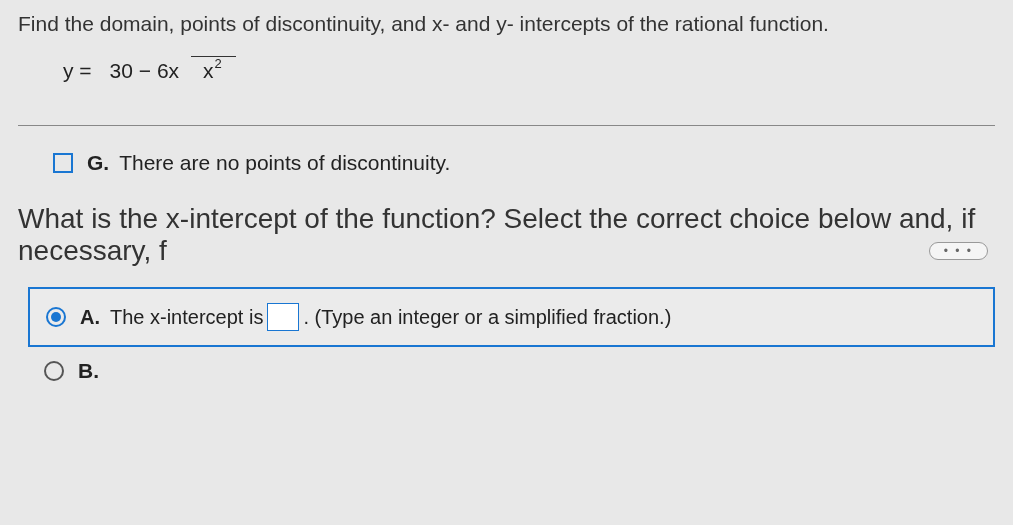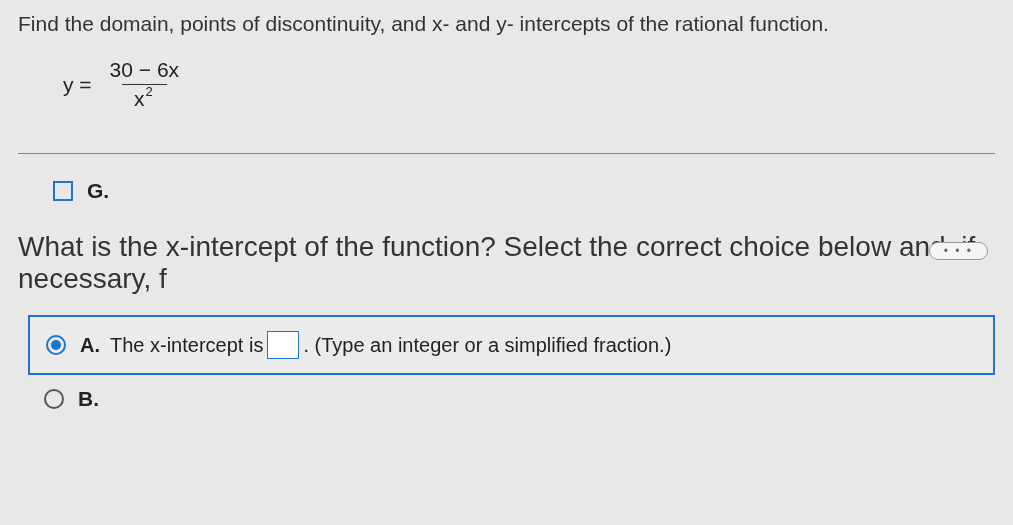--- a/index.html
+++ b/index.html
@@ -28,21 +28,21 @@
       margin-left: 45px;
       margin-top: 15px;
       margin-bottom: 40px;
       font-size: 21px;
     }
     .equation .lhs {
       margin-right: 6px;
     }
     .fraction {
       display: inline-flex;
-      flex-direction: column;
+      flex-direction: row;
       align-items: center;
       vertical-align: middle;
     }
     .fraction .num {
       padding: 2px 12px;
     }
     .fraction .den {
       border-top: 1.5px solid #333;
       padding: 2px 12px;
       display: flex;
@@ -160,20 +160,21 @@
     </span>
   </span>
 </div>
 
 <hr class="hr-line">
 <div class="ellipsis-badge">•  •  •</div>
 
 <div class="option-g">
   <div class="checkbox"></div>
   <span class="label-letter">G.</span>
+  <span>There are no points of discontinuity.</span>
 </div>
 
 <div class="sub-question">What is the x-intercept of the function? Select the correct choice below and, if necessary, f</div>
 
 <div class="option-box-a">
   <div class="radio selected"></div>
   <span class="option-letter">A.</span>
   <span>The x-intercept is </span>
   <span class="answer-input"></span>
   <span>. (Type an integer or a simplified fraction.)</span>

